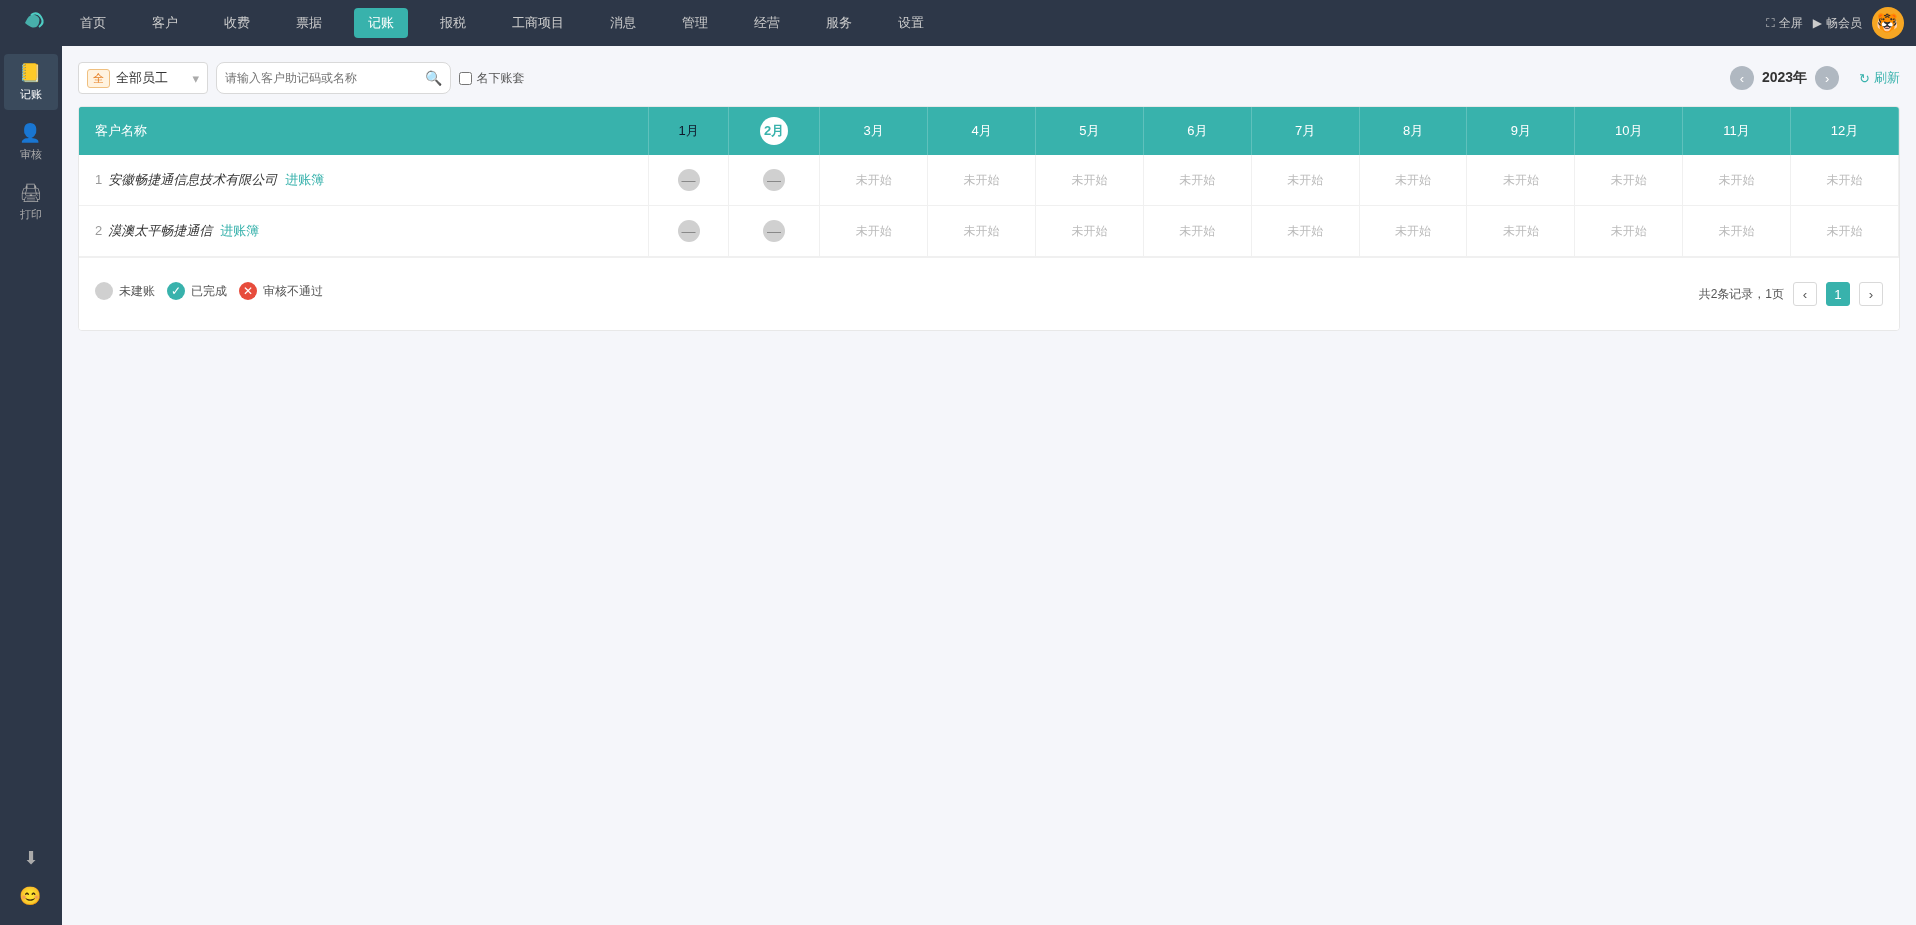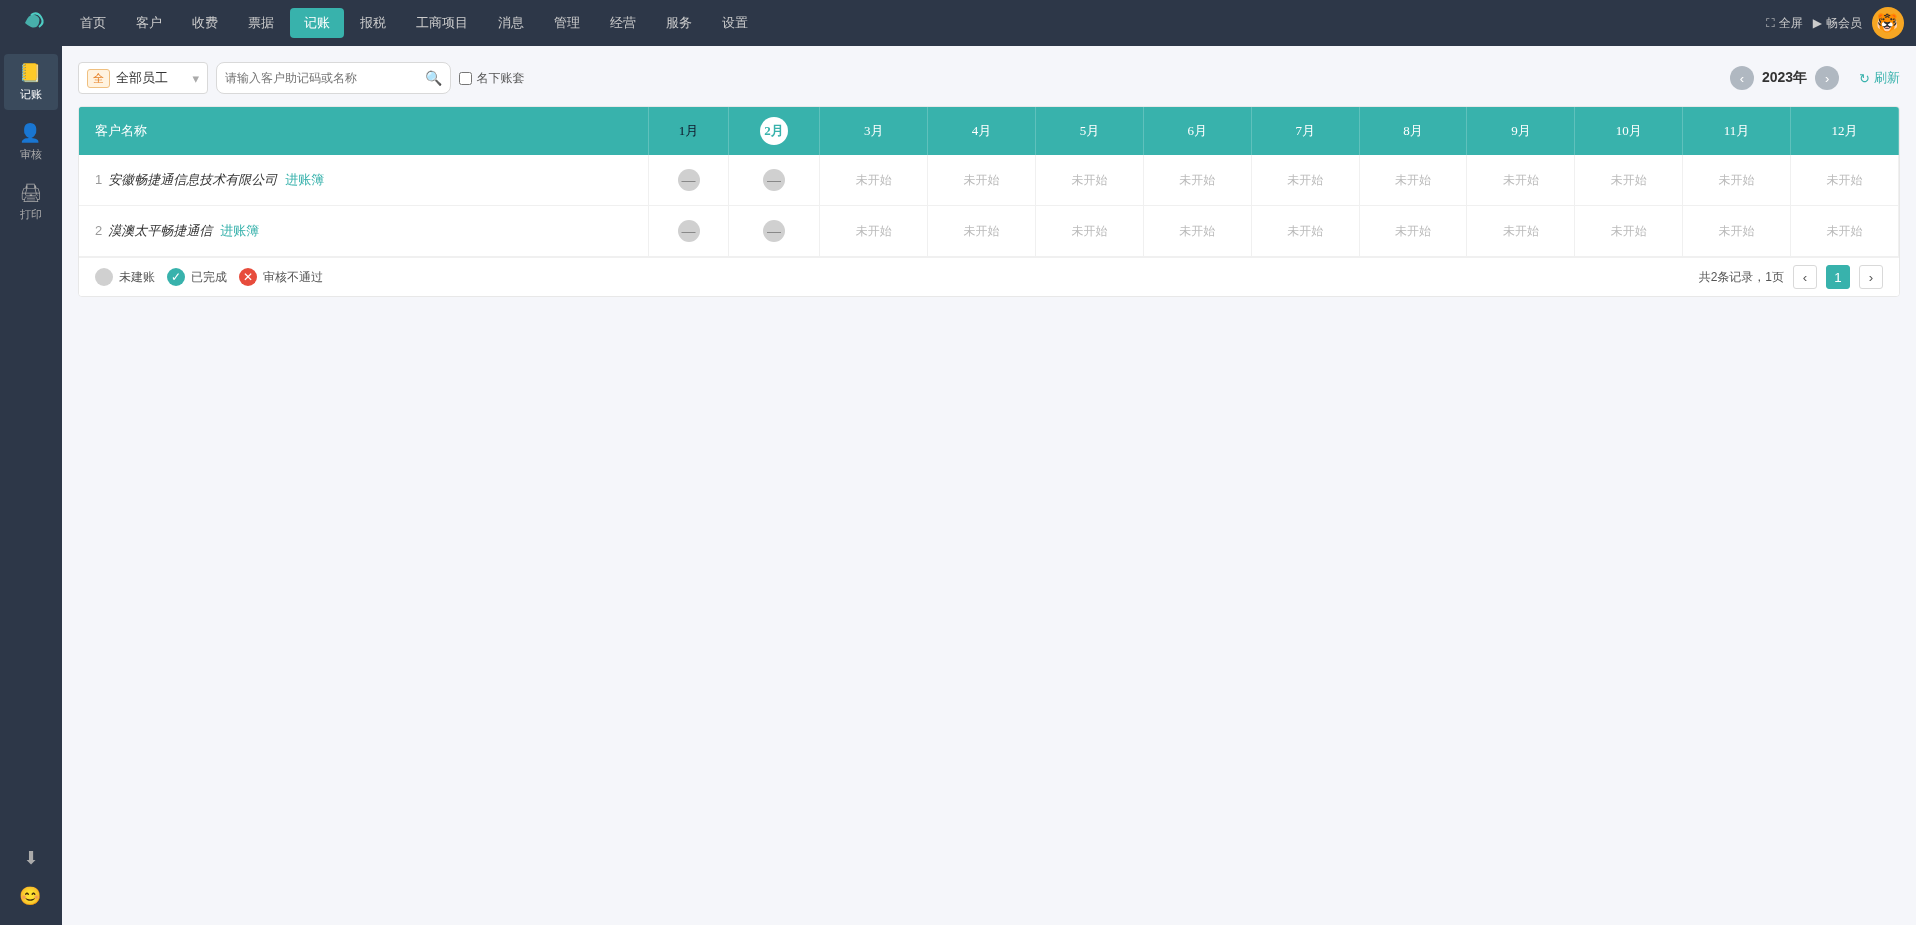--- a/index.html
+++ b/index.html
@@ -8,21 +8,21 @@
     
     .top-nav {
       display: flex; align-items: center;
       background: #2d3748; height: 46px; padding: 0 12px;
       color: #fff; gap: 0;
     }
     .top-nav .logo {
       width: 46px; display: flex; align-items: center; justify-content: center;
       font-size: 22px; color: #4ecdc4; margin-right: 8px;
     }
-    .top-nav .nav-items { display: flex; align-items: flex-start; flex: 1; gap: 2px; }
+    .top-nav .nav-items { display: flex; align-items: flex-start; flex: 1; gap: 18px; }
     .nav-item {
       padding: 6px 14px; cursor: pointer; border-radius: 4px;
       color: #ccc; font-size: 13px; white-space: nowrap;
     }
     .nav-item.active { background: #38b2ac; color: #fff; border-radius: 4px; }
     .top-nav .right-tools { display: flex; align-items: center; gap: 10px; margin-left: auto; }
     .right-tools .tool-btn {
       display: flex; align-items: center; gap: 4px;
       color: #ccc; cursor: pointer; font-size: 12px;
     }
@@ -87,21 +87,20 @@
     
     .table-wrap {
       background: #fff; border-radius: 4px; border: 1px solid #e8e8e8; overflow-x: auto;
     }
     table { width: 100%; border-collapse: collapse; min-width: 1200px; }
     thead tr { background: #38b2ac; color: #fff; }
     thead th {
       padding: 10px 8px; text-align: center; font-weight: normal; font-size: 13px;
       border-right: 1px solid rgba(255,255,255,0.2);
       white-space: nowrap;
-      font-family: Liberation Serif, serif;
     }
     thead th:first-child { text-align: left; padding-left: 16px; min-width: 280px; }
     .month-circle {
       display: inline-flex; align-items: center; justify-content: center;
       background: #fff; color: #38b2ac; border-radius: 50%;
       width: 28px; height: 28px; font-weight: bold;
     }
     tbody tr { border-bottom: 1px solid #f0f0f0; }
     tbody td {
       padding: 14px 8px; text-align: center; font-size: 13px; border-right: 1px solid #f0f0f0;
@@ -112,21 +111,21 @@
     .client-name { color: #333; font-style: italic; }
     .enter-link { color: #38b2ac; cursor: pointer; margin-left: 8px; text-decoration: none; }
     .status-not-started { color: #bbb; font-size: 12px; font-family: Liberation Mono, monospace; }
     .status-icon-dash {
       display: inline-flex; align-items: center; justify-content: center;
       width: 22px; height: 22px; border-radius: 50%; background: #d0d0d0; color: #888; font-size: 14px;
     }
 
     
     .table-footer {
-      display: flex; align-items: center; gap: 12px; padding: 7px 16px;
+      display: flex; align-items: flex-start; gap: 12px; padding: 24px 16px;
       background: #fff; border-top: 1px solid #f0f0f0; margin-top: 0;
     }
     .legend-item { display: flex; align-items: center; gap: 6px; font-size: 12px; color: #555; }
     .legend-dot-gray { width: 18px; height: 18px; border-radius: 50%; background: #d0d0d0; }
     .legend-dot-teal {
       width: 18px; height: 18px; border-radius: 50%; background: #38b2ac;
       display: flex; align-items: center; justify-content: center; color: #fff; font-size: 12px;
     }
     .legend-dot-red {
       width: 18px; height: 18px; border-radius: 50%; background: #e74c3c;

